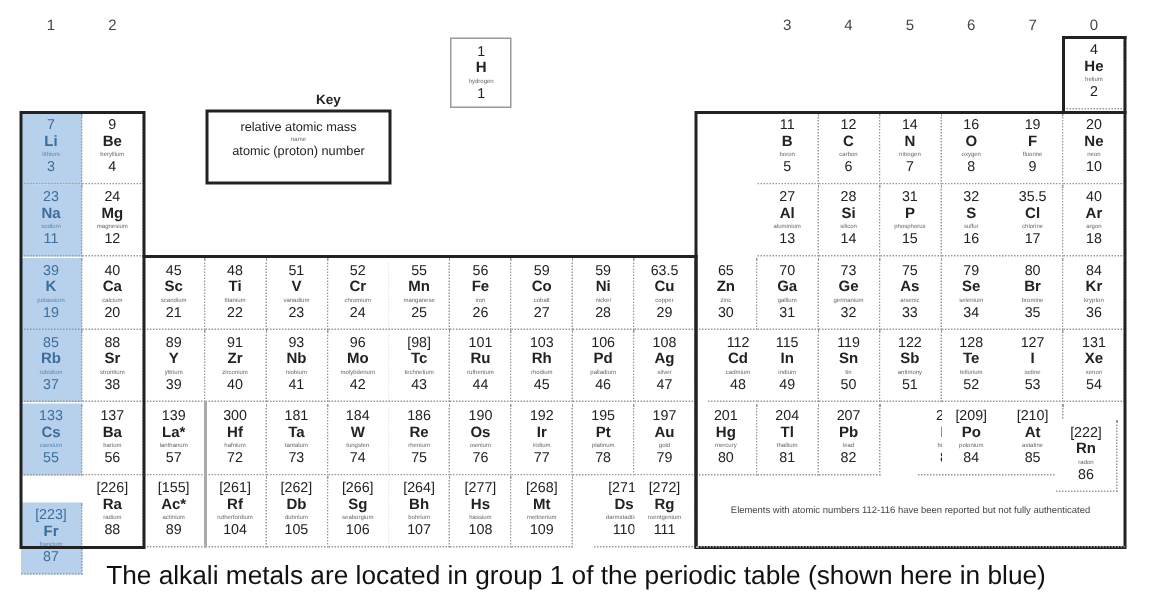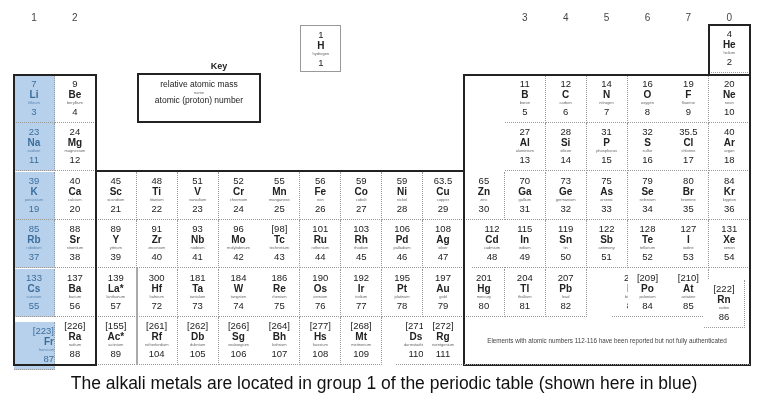--- a/index.html
+++ b/index.html
@@ -461,21 +461,21 @@
       <span class="s">At</span>
       <span class="n">astatine</span>
       <span class="z">85</span>
     </div>
     <div class="cell" style="left: 704px; top: 268.6px; margin-top: 11px;">
       <span class="m">[222]</span>
       <span class="s">Rn</span>
       <span class="n">radon</span>
       <span class="z">86</span>
     </div>
-    <div class="cell alkali" style="left: 14px; top: 322px; text-align: right;">
+    <div class="cell alkali" style="left: 14px; top: 335px;">
       <span class="m">[223]</span>
       <span class="s">Fr</span>
       <span class="n">francium</span>
       <span class="z">87</span>
     </div>
     <div class="cell" style="left: 54.9px; top: 317px;">
       <span class="m">[226]</span>
       <span class="s">Ra</span>
       <span class="n">radium</span>
       <span class="z">88</span>

